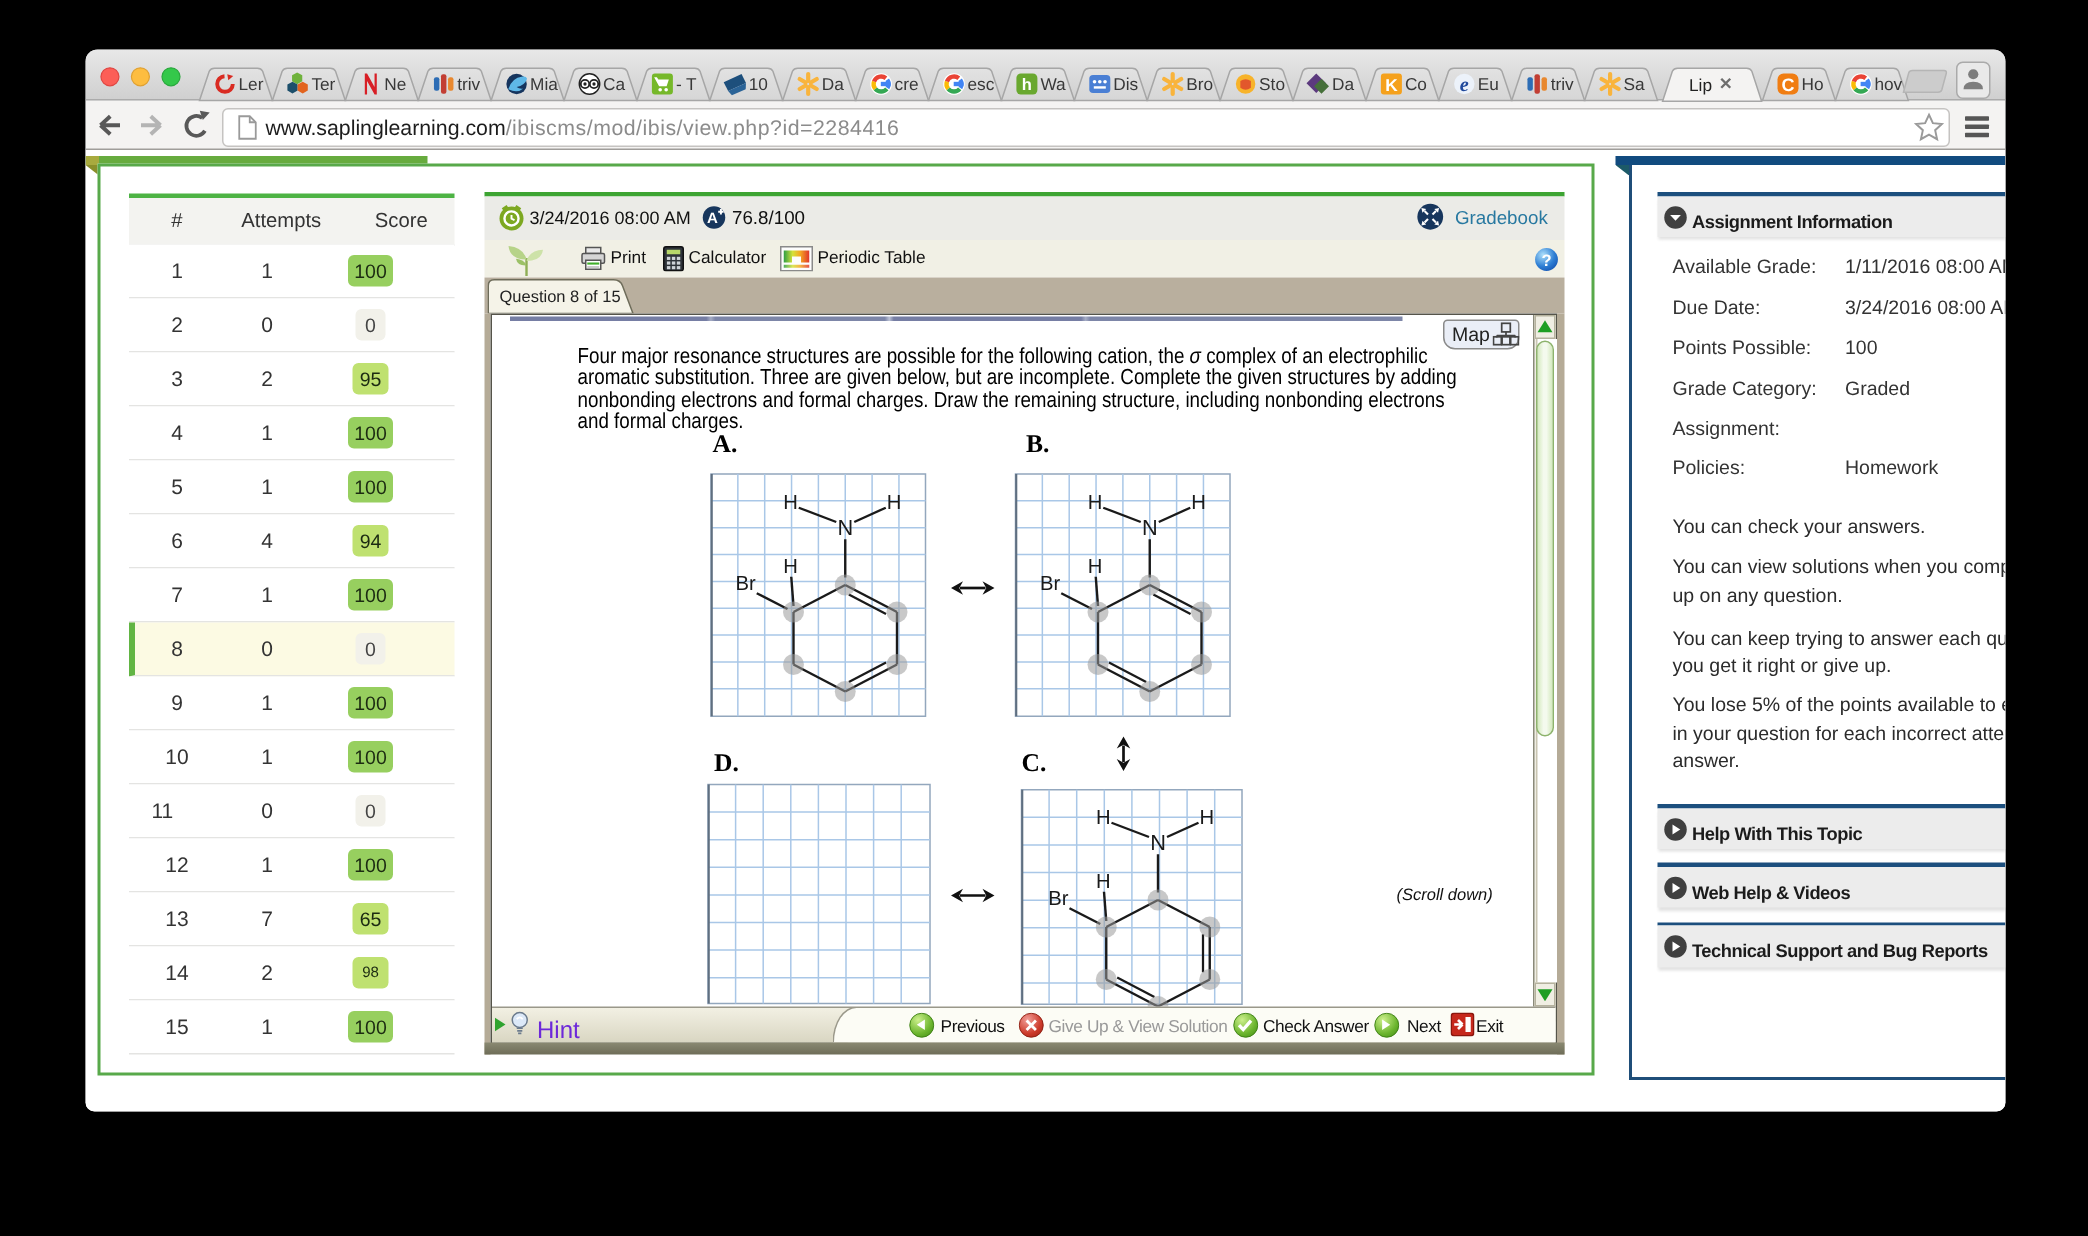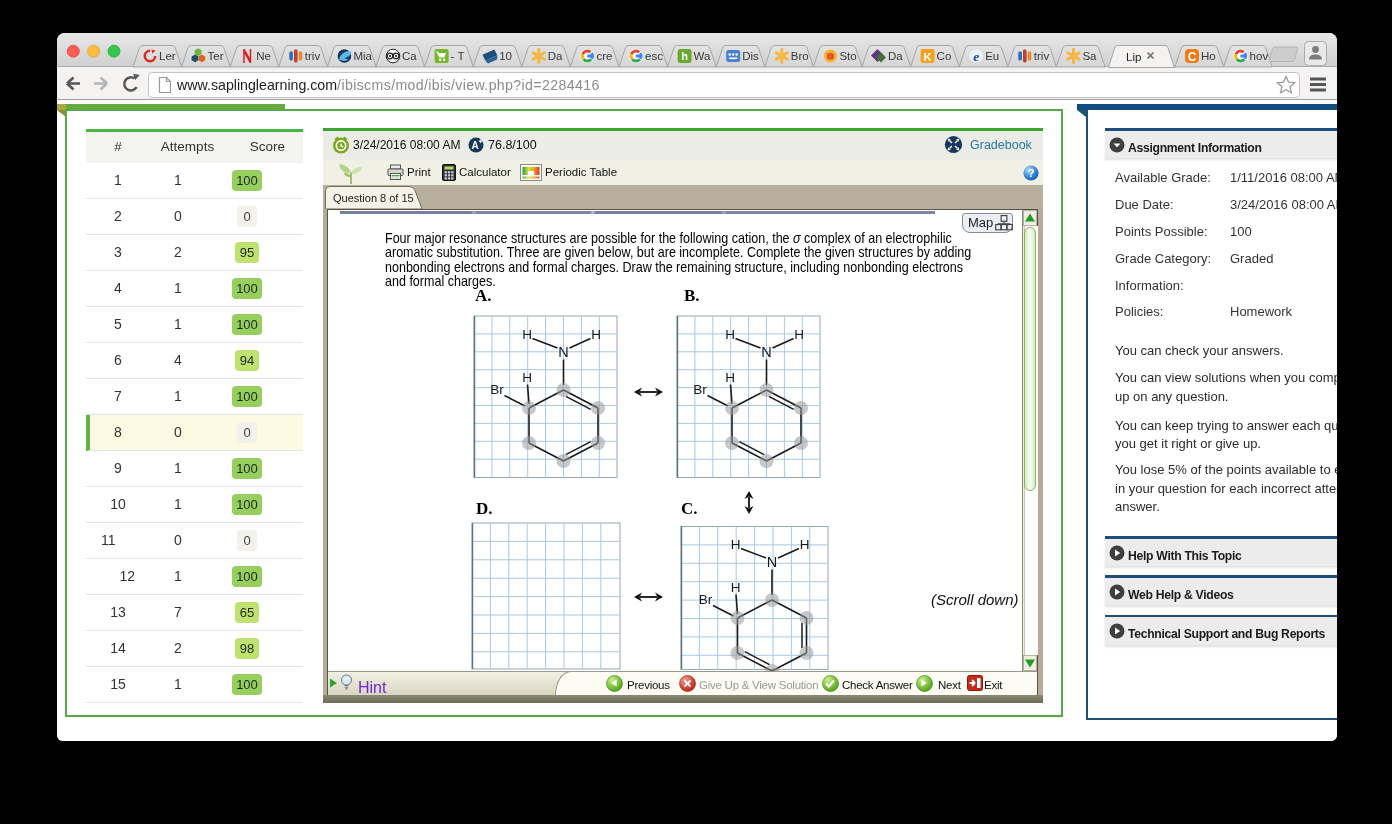--- a/index.html
+++ b/index.html
@@ -261,31 +261,31 @@
       <div style="position:absolute;left:175px;top:358px;width:30px;height:21px;background:#97cf5f;border-radius:4px;color:#1c2b12;font-size:13px;line-height:21px;text-align:center;font-family:'Liberation Sans',sans-serif">100</div>
       <div style="position:absolute;left:29px;top:387px;width:217px;height:36px;background:#fff;border-bottom:1px solid #e4e4e2;box-sizing:border-box"></div>
       <div style="position:absolute;font-size:14px;color:#333;font-family:'Liberation Sans',sans-serif;left:44px;top:396px;width:34px;text-align:center">10</div>
       <div style="position:absolute;font-size:14px;color:#333;font-family:'Liberation Sans',sans-serif;left:104px;top:396px;width:34px;text-align:center">1</div>
       <div style="position:absolute;left:175px;top:394px;width:30px;height:21px;background:#97cf5f;border-radius:4px;color:#1c2b12;font-size:13px;line-height:21px;text-align:center;font-family:'Liberation Sans',sans-serif">100</div>
       <div style="position:absolute;left:29px;top:423px;width:217px;height:36px;background:#fff;border-bottom:1px solid #e4e4e2;box-sizing:border-box"></div>
       <div style="position:absolute;font-size:14px;color:#333;font-family:'Liberation Sans',sans-serif;left:44px;top:432px;width:34px;text-align:left">11</div>
       <div style="position:absolute;font-size:14px;color:#333;font-family:'Liberation Sans',sans-serif;left:104px;top:432px;width:34px;text-align:center">0</div>
       <div style="position:absolute;left:180px;top:430px;width:20px;height:21px;background:#f2f1ea;border-radius:4px;color:#444;font-size:13px;line-height:21px;text-align:center;font-family:'Liberation Sans',sans-serif">0</div>
       <div style="position:absolute;left:29px;top:459px;width:217px;height:36px;background:#fff;border-bottom:1px solid #e4e4e2;box-sizing:border-box"></div>
-      <div style="position:absolute;font-size:14px;color:#333;font-family:'Liberation Sans',sans-serif;left:44px;top:468px;width:34px;text-align:right">12</div>
+      <div style="position:absolute;font-size:14px;color:#333;font-family:'Liberation Sans',sans-serif;left:44px;top:468px;width:34px;text-align:center">12</div>
       <div style="position:absolute;font-size:14px;color:#333;font-family:'Liberation Sans',sans-serif;left:104px;top:468px;width:34px;text-align:center">1</div>
       <div style="position:absolute;left:175px;top:466px;width:30px;height:21px;background:#97cf5f;border-radius:4px;color:#1c2b12;font-size:13px;line-height:21px;text-align:center;font-family:'Liberation Sans',sans-serif">100</div>
       <div style="position:absolute;left:29px;top:495px;width:217px;height:36px;background:#fff;border-bottom:1px solid #e4e4e2;box-sizing:border-box"></div>
       <div style="position:absolute;font-size:14px;color:#333;font-family:'Liberation Sans',sans-serif;left:44px;top:504px;width:34px;text-align:center">13</div>
       <div style="position:absolute;font-size:14px;color:#333;font-family:'Liberation Sans',sans-serif;left:104px;top:504px;width:34px;text-align:center">7</div>
       <div style="position:absolute;left:178px;top:502px;width:24px;height:21px;background:#bfe170;border-radius:4px;color:#1c2b12;font-size:13px;line-height:21px;text-align:center;font-family:'Liberation Sans',sans-serif">65</div>
       <div style="position:absolute;left:29px;top:531px;width:217px;height:36px;background:#fff;border-bottom:1px solid #e4e4e2;box-sizing:border-box"></div>
       <div style="position:absolute;font-size:14px;color:#333;font-family:'Liberation Sans',sans-serif;left:44px;top:540px;width:34px;text-align:center">14</div>
       <div style="position:absolute;font-size:14px;color:#333;font-family:'Liberation Sans',sans-serif;left:104px;top:540px;width:34px;text-align:center">2</div>
-      <div style="position:absolute;left:178px;top:538px;width:24px;height:21px;background:#bfe170;border-radius:4px;color:#1c2b12;font-size:13px;line-height:21px;text-align:center;font-family:'Liberation Sans',sans-serif">98</div>
+      <div style="position:absolute;left:178px;top:538px;width:24px;height:21px;background:#bfe170;border-radius:4px;color:#1c2b12;font-size:10px;line-height:21px;text-align:center;font-family:'Liberation Sans',sans-serif">98</div>
       <div style="position:absolute;left:29px;top:567px;width:217px;height:36px;background:#fff;border-bottom:1px solid #e4e4e2;box-sizing:border-box"></div>
       <div style="position:absolute;font-size:14px;color:#333;font-family:'Liberation Sans',sans-serif;left:44px;top:576px;width:34px;text-align:center">15</div>
       <div style="position:absolute;font-size:14px;color:#333;font-family:'Liberation Sans',sans-serif;left:104px;top:576px;width:34px;text-align:center">1</div>
       <div style="position:absolute;left:175px;top:574px;width:30px;height:21px;background:#97cf5f;border-radius:4px;color:#1c2b12;font-size:13px;line-height:21px;text-align:center;font-family:'Liberation Sans',sans-serif">100</div>
       <div style="position:absolute;left:266px;top:28px;width:720px;height:3px;background:#3da432"></div>
       <div style="position:absolute;left:266px;top:31px;width:720px;height:29px;background:#ebebe7"></div>
       <div style="position:absolute;left:266px;top:60px;width:720px;height:25px;background:#f1f0e5"></div>
       <div style="position:absolute;left:266px;top:85px;width:720px;height:24px;background:#b9af9e"></div>
       <svg width="18" height="18" style="position:absolute;left:275px;top:36px">
         <path d="M3.2,3.8 l3.2,-2.2 M14.8,3.8 l-3.2,-2.2" stroke="#7da821" stroke-width="2.4"></path>
@@ -528,21 +528,21 @@
         <path d="M306,182 l8,-4.5 l-2.5,4.5 l2.5,4.5 z" fill="#111"></path>
         <path d="M335,182 l-8,-4.5 l2.5,4.5 l-2.5,4.5 z" fill="#111"></path>
         <line x1="312" y1="387" x2="329" y2="387" stroke="#111" stroke-width="1.8"></line>
         <path d="M306,387 l8,-4.5 l-2.5,4.5 l2.5,4.5 z" fill="#111"></path>
         <path d="M335,387 l-8,-4.5 l2.5,4.5 l-2.5,4.5 z" fill="#111"></path>
         <line x1="421" y1="287" x2="421" y2="298" stroke="#111" stroke-width="1.8"></line>
         <path d="M421,281 l-4.5,8 l4.5,-2.5 l4.5,2.5 z" fill="#111"></path>
         <path d="M421,304 l-4.5,-8 l4.5,2.5 l4.5,-2.5 z" fill="#111"></path>
       </svg>
       <div style="position:absolute;left:328px;top:131px;width:740px;font-size:14.5px;line-height:14.3px;color:#000;font-family:'Liberation Sans',sans-serif;transform:scaleX(0.864);transform-origin:0 0;white-space:nowrap">Four major resonance structures are possible for the following cation, the <i>σ</i> complex of an electrophilic<br>aromatic substitution. Three are given below, but are incomplete. Complete the given structures by adding<br>nonbonding electrons and formal charges. Draw the remaining structure, including nonbonding electrons<br>and formal charges.</div>
-      <div style="position:absolute;left:874px;top:491px;font-size:15px;font-style:italic;color:#111;font-family:'Liberation Sans',sans-serif;">(Scroll down)</div>
+      <div style="position:absolute;left:874px;top:491px;font-size:11px;font-style:italic;color:#111;font-family:'Liberation Sans',sans-serif;">(Scroll down)</div>
       <div style="position:absolute;left:905px;top:113px;width:51px;height:20px;background:#eaeef7;border:1px solid #8a8a8a;border-radius:3px 3px 8px 8px;box-sizing:border-box"></div>
       <div style="position:absolute;left:911px;top:115px;font-size:13px;color:#222;font-family:'Liberation Sans',sans-serif;">Map</div>
       <svg width="18" height="17" viewBox="0 0 22 20" style="position:absolute;left:938px;top:114px">
         <rect x="7.5" y="1.5" width="7" height="7" fill="none" stroke="#444" stroke-width="1.4"></rect>
         <path d="M11,8.5 v3 M3.5,11.5 h15 M3.5,11.5 v1.5 M18.5,11.5 v1.5" stroke="#444" stroke-width="1.4" fill="none"></path>
         <rect x="0.8" y="12.5" width="6.4" height="6.4" fill="none" stroke="#444" stroke-width="1.4"></rect>
         <rect x="7.8" y="12.5" width="6.4" height="6.4" fill="none" stroke="#444" stroke-width="1.4"></rect>
         <rect x="14.8" y="12.5" width="6.4" height="6.4" fill="none" stroke="#444" stroke-width="1.4"></rect>
       </svg>
       <div style="position:absolute;left:965px;top:110px;width:15px;height:461px;background:#efede2;border-left:1px solid #8a8a7a;box-sizing:border-box"></div>
@@ -635,21 +635,21 @@
       </svg>
       <div style="position:absolute;left:1071px;top:41px;font-size:12.2px;letter-spacing:-0.3px;font-weight:bold;color:#1b1b1b;font-family:'Liberation Sans',sans-serif;white-space:nowrap">Assignment Information</div>
       <div style="position:absolute;left:1058px;top:70px;font-size:13px;color:#333;font-family:'Liberation Sans',sans-serif;white-space:nowrap">Available Grade:</div>
       <div style="position:absolute;left:1173px;top:70px;font-size:13px;color:#333;font-family:'Liberation Sans',sans-serif;white-space:nowrap">1/11/2016 08:00 AM</div>
       <div style="position:absolute;left:1058px;top:97px;font-size:13px;color:#333;font-family:'Liberation Sans',sans-serif;white-space:nowrap">Due Date:</div>
       <div style="position:absolute;left:1173px;top:97px;font-size:13px;color:#333;font-family:'Liberation Sans',sans-serif;white-space:nowrap">3/24/2016 08:00 AM</div>
       <div style="position:absolute;left:1058px;top:124px;font-size:13px;color:#333;font-family:'Liberation Sans',sans-serif;white-space:nowrap">Points Possible:</div>
       <div style="position:absolute;left:1173px;top:124px;font-size:13px;color:#333;font-family:'Liberation Sans',sans-serif;white-space:nowrap">100</div>
       <div style="position:absolute;left:1058px;top:151px;font-size:13px;color:#333;font-family:'Liberation Sans',sans-serif;white-space:nowrap">Grade Category:</div>
       <div style="position:absolute;left:1173px;top:151px;font-size:13px;color:#333;font-family:'Liberation Sans',sans-serif;white-space:nowrap">Graded</div>
-      <div style="position:absolute;left:1058px;top:178px;font-size:13px;color:#333;font-family:'Liberation Sans',sans-serif;white-space:nowrap">Information:</div>
+      <div style="position:absolute;left:1058px;top:178px;font-size:13px;color:#333;font-family:'Liberation Sans',sans-serif;white-space:nowrap">Assignment:</div>
       <div style="position:absolute;left:1058px;top:204px;font-size:13px;color:#333;font-family:'Liberation Sans',sans-serif;white-space:nowrap">Policies:</div>
       <div style="position:absolute;left:1173px;top:204px;font-size:13px;color:#333;font-family:'Liberation Sans',sans-serif;white-space:nowrap">Homework</div>
       <div style="position:absolute;left:1058px;top:243px;font-size:13px;color:#2b2b2b;font-family:'Liberation Sans',sans-serif;white-space:nowrap">You can check your answers.</div>
       <div style="position:absolute;left:1058px;top:270px;font-size:13px;color:#2b2b2b;font-family:'Liberation Sans',sans-serif;white-space:nowrap">You can view solutions when you complete the assig</div>
       <div style="position:absolute;left:1058px;top:289px;font-size:13px;color:#2b2b2b;font-family:'Liberation Sans',sans-serif;white-space:nowrap">up on any question.</div>
       <div style="position:absolute;left:1058px;top:318px;font-size:13px;color:#2b2b2b;font-family:'Liberation Sans',sans-serif;white-space:nowrap">You can keep trying to answer each question until</div>
       <div style="position:absolute;left:1058px;top:336px;font-size:13px;color:#2b2b2b;font-family:'Liberation Sans',sans-serif;white-space:nowrap">you get it right or give up.</div>
       <div style="position:absolute;left:1058px;top:362px;font-size:13px;color:#2b2b2b;font-family:'Liberation Sans',sans-serif;white-space:nowrap">You lose 5% of the points available to each part</div>
       <div style="position:absolute;left:1058px;top:381px;font-size:13px;color:#2b2b2b;font-family:'Liberation Sans',sans-serif;white-space:nowrap">in your question for each incorrect attempt. After</div>
       <div style="position:absolute;left:1058px;top:399px;font-size:13px;color:#2b2b2b;font-family:'Liberation Sans',sans-serif;white-space:nowrap">answer.</div>

